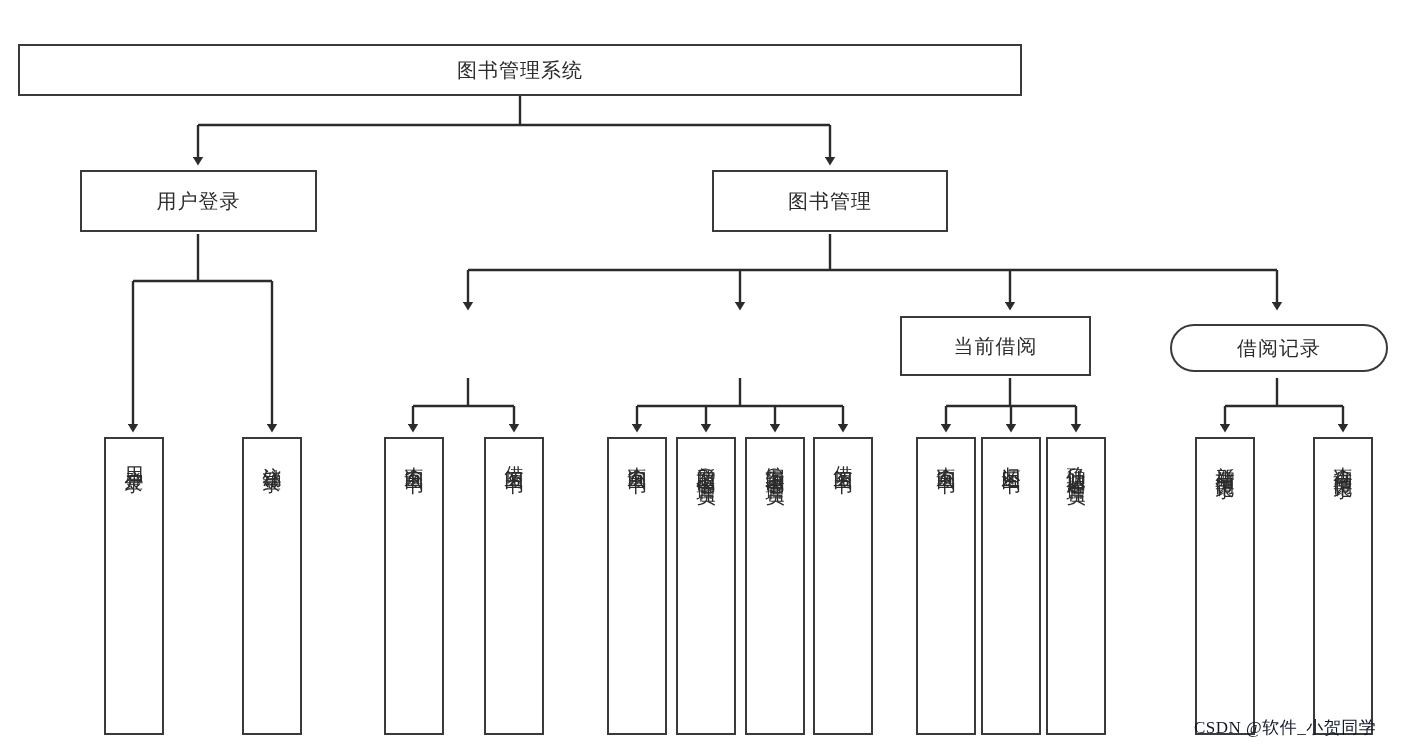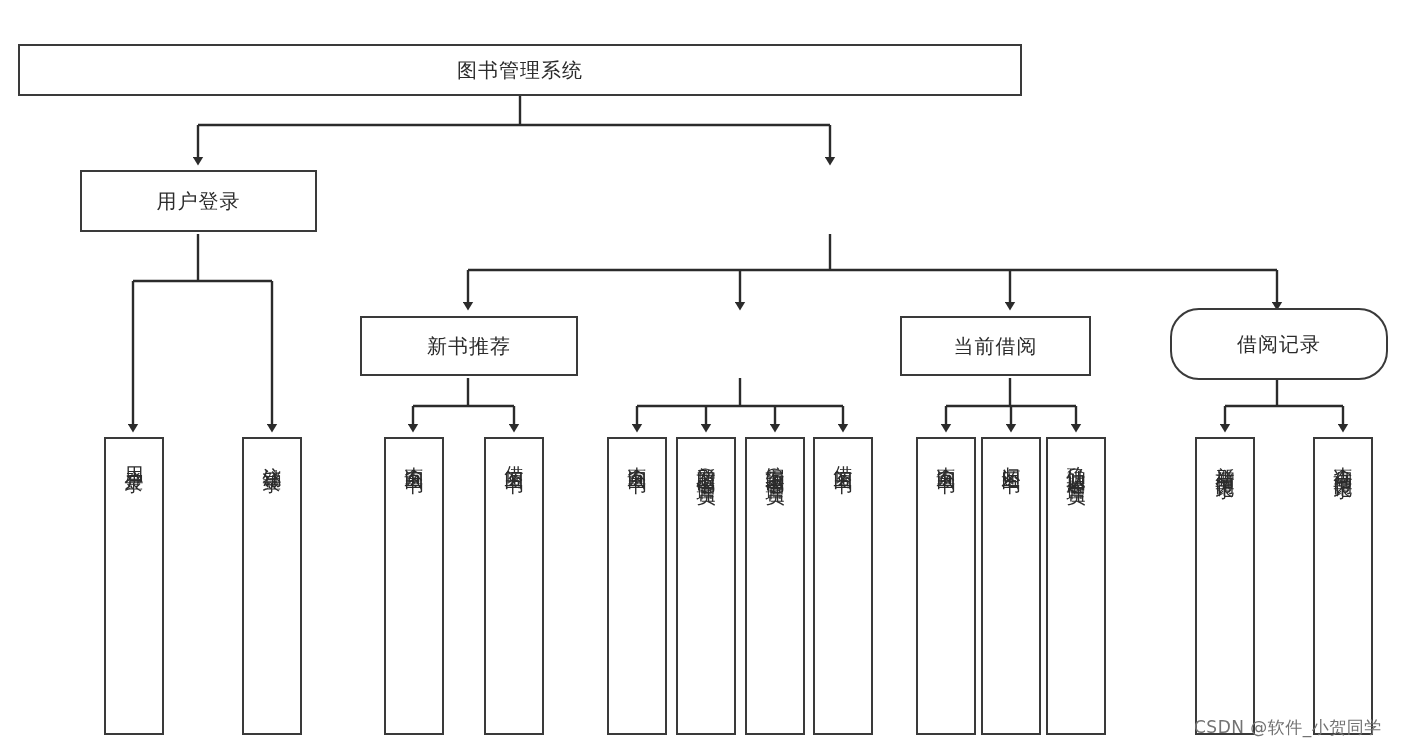--- a/index.html
+++ b/index.html
@@ -54,24 +54,25 @@
   .node.vertical .node-label {
     writing-mode: vertical-rl;
     text-orientation: upright;
     font-size: 19px;
     letter-spacing: 3px;
     line-height: 1.05;
   }
   .watermark {
     position: absolute;
     z-index: 5;
-    color: #737373;
+    color: #0f172a;
     font-size: 17px;
     letter-spacing: 0.5px;
     white-space: nowrap;
+    font-family: Liberation Serif, serif;
   }
 </style>
 </head>
 <body>
 
 <div id="canvas">
 
   <svg id="edges" viewBox="0 0 1405 747" xmlns="http://www.w3.org/2000/svg">
     <defs>
       <marker id="arrow" markerWidth="9" markerHeight="11" refX="1.5" refY="5.5" orient="auto" markerUnits="userSpaceOnUse">
@@ -123,31 +124,31 @@
   </svg>
 
   <div class="node horizontal" style="left:18px; top:24px; width:1004px; height:52px;margin-top:20px;">
     <span class="node-label">图书管理系统</span>
   </div>
 
   <div class="node horizontal" style="left:80px; top:170px; width:237px; height:62px;">
     <span class="node-label">用户登录</span>
   </div>
 
-
-  <div class="node horizontal" style="left:360px; top:316px; width:218px; height:60px;">
-    <span class="node-label">新书推荐</span>
-  </div>
+  <div class="node horizontal" style="left:712px; top:170px; width:236px; height:62px;">
+    <span class="node-label">图书管理</span>
+  </div>
+
 
 
   <div class="node horizontal" style="left:900px; top:316px; width:191px; height:60px;">
     <span class="node-label">当前借阅</span>
   </div>
 
-  <div class="node horizontal" style="left:1170px; top:308px; width:218px; height:72px;border-radius:29px;">
+  <div class="node horizontal" style="left:1170px; top:324px; width:218px; height:48px;border-radius:29px;">
     <span class="node-label">借阅记录</span>
   </div>
 
   <div class="node vertical" style="left:104px; top:437px; width:60px; height:298px;">
     <span class="node-label">用户登录</span>
   </div>
 
   <div class="node vertical" style="left:242px; top:437px; width:60px; height:298px;">
     <span class="node-label">注销登录</span>
   </div>

